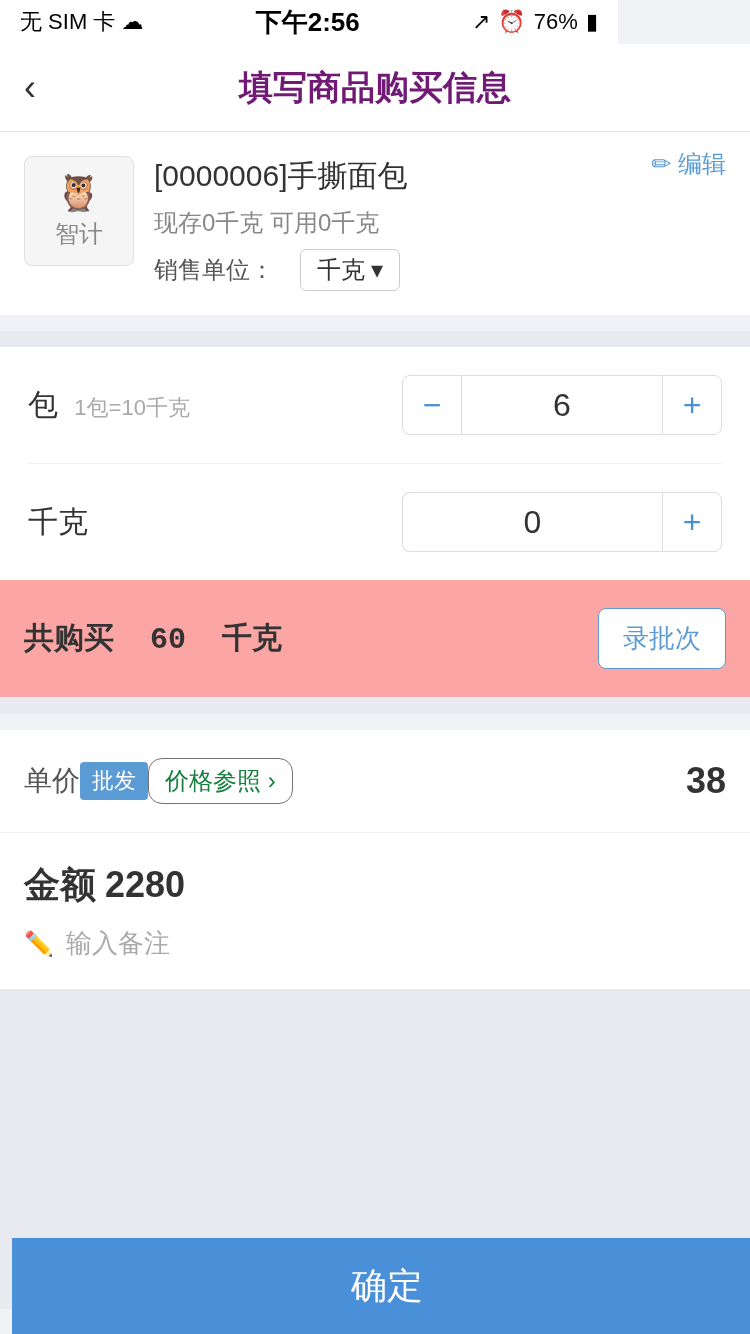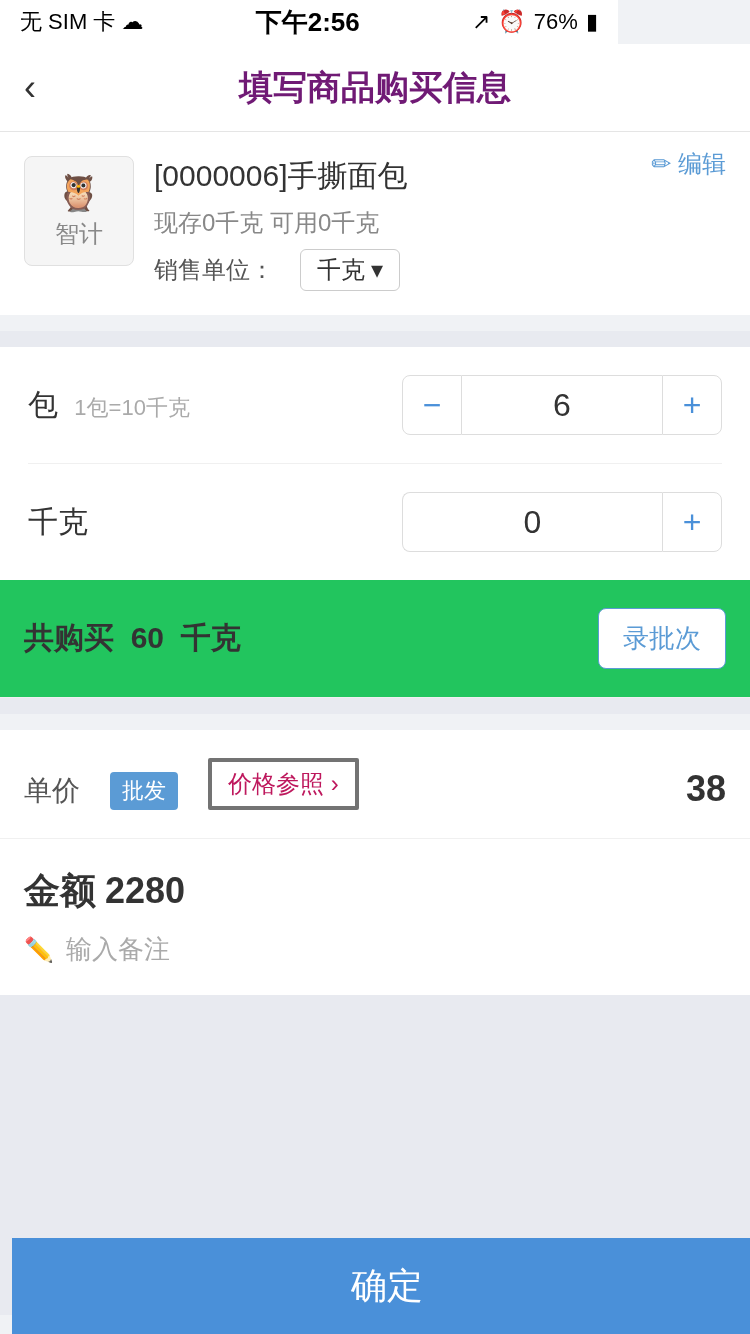--- a/index.html
+++ b/index.html
@@ -210,26 +210,27 @@
       border-right: none;
       text-align: center;
       font-size: 32px;
       color: #333;
       background: #fff;
       border-radius: 8px 0 0 8px;
     }
 
     
     .total-section {
-      background: #22c55e;
+      background: #fca5a5;
       padding: 28px 24px;
       display: flex;
       align-items: center;
       justify-content: space-between;
       border-bottom: 1px solid #f0f0f0;
+      font-family: Liberation Mono, monospace;
     }
     .total-label {
       font-size: 30px;
       color: #333;
     }
     .total-label span {
       font-weight: 600;
     }
     .batch-btn {
       border: 1px solid #5b9bd5;
@@ -239,42 +240,42 @@
       color: #5b9bd5;
       background: #fff;
       cursor: pointer;
     }
 
     
     .price-section {
       background: #fff;
       padding: 28px 24px;
       display: flex;
-      align-items: flex-end;
-      gap: 30px;
+      align-items: center;
+      gap: 0;
       margin-top: 16px;
       border-bottom: 1px solid #f0f0f0;
     }
     .price-label {
       font-size: 28px;
       color: #555;
     }
     .price-tag {
       background: #5b9bd5;
       color: #fff;
       font-size: 22px;
       padding: 4px 12px;
       border-radius: 4px;
     }
     .price-ref-btn {
-      border: 4px solid #737373;
-      border-radius: 2px;
+      border: 1px solid #737373;
+      border-radius: 14px;
       padding: 6px 16px;
       font-size: 24px;
-      color: #be185d;
+      color: #15803d;
       display: flex;
       align-items: center;
       gap: 4px;
       cursor: pointer;
     }
     .price-value {
       margin-left: auto;
       font-size: 36px;
       color: #333;
       font-weight: 700;

